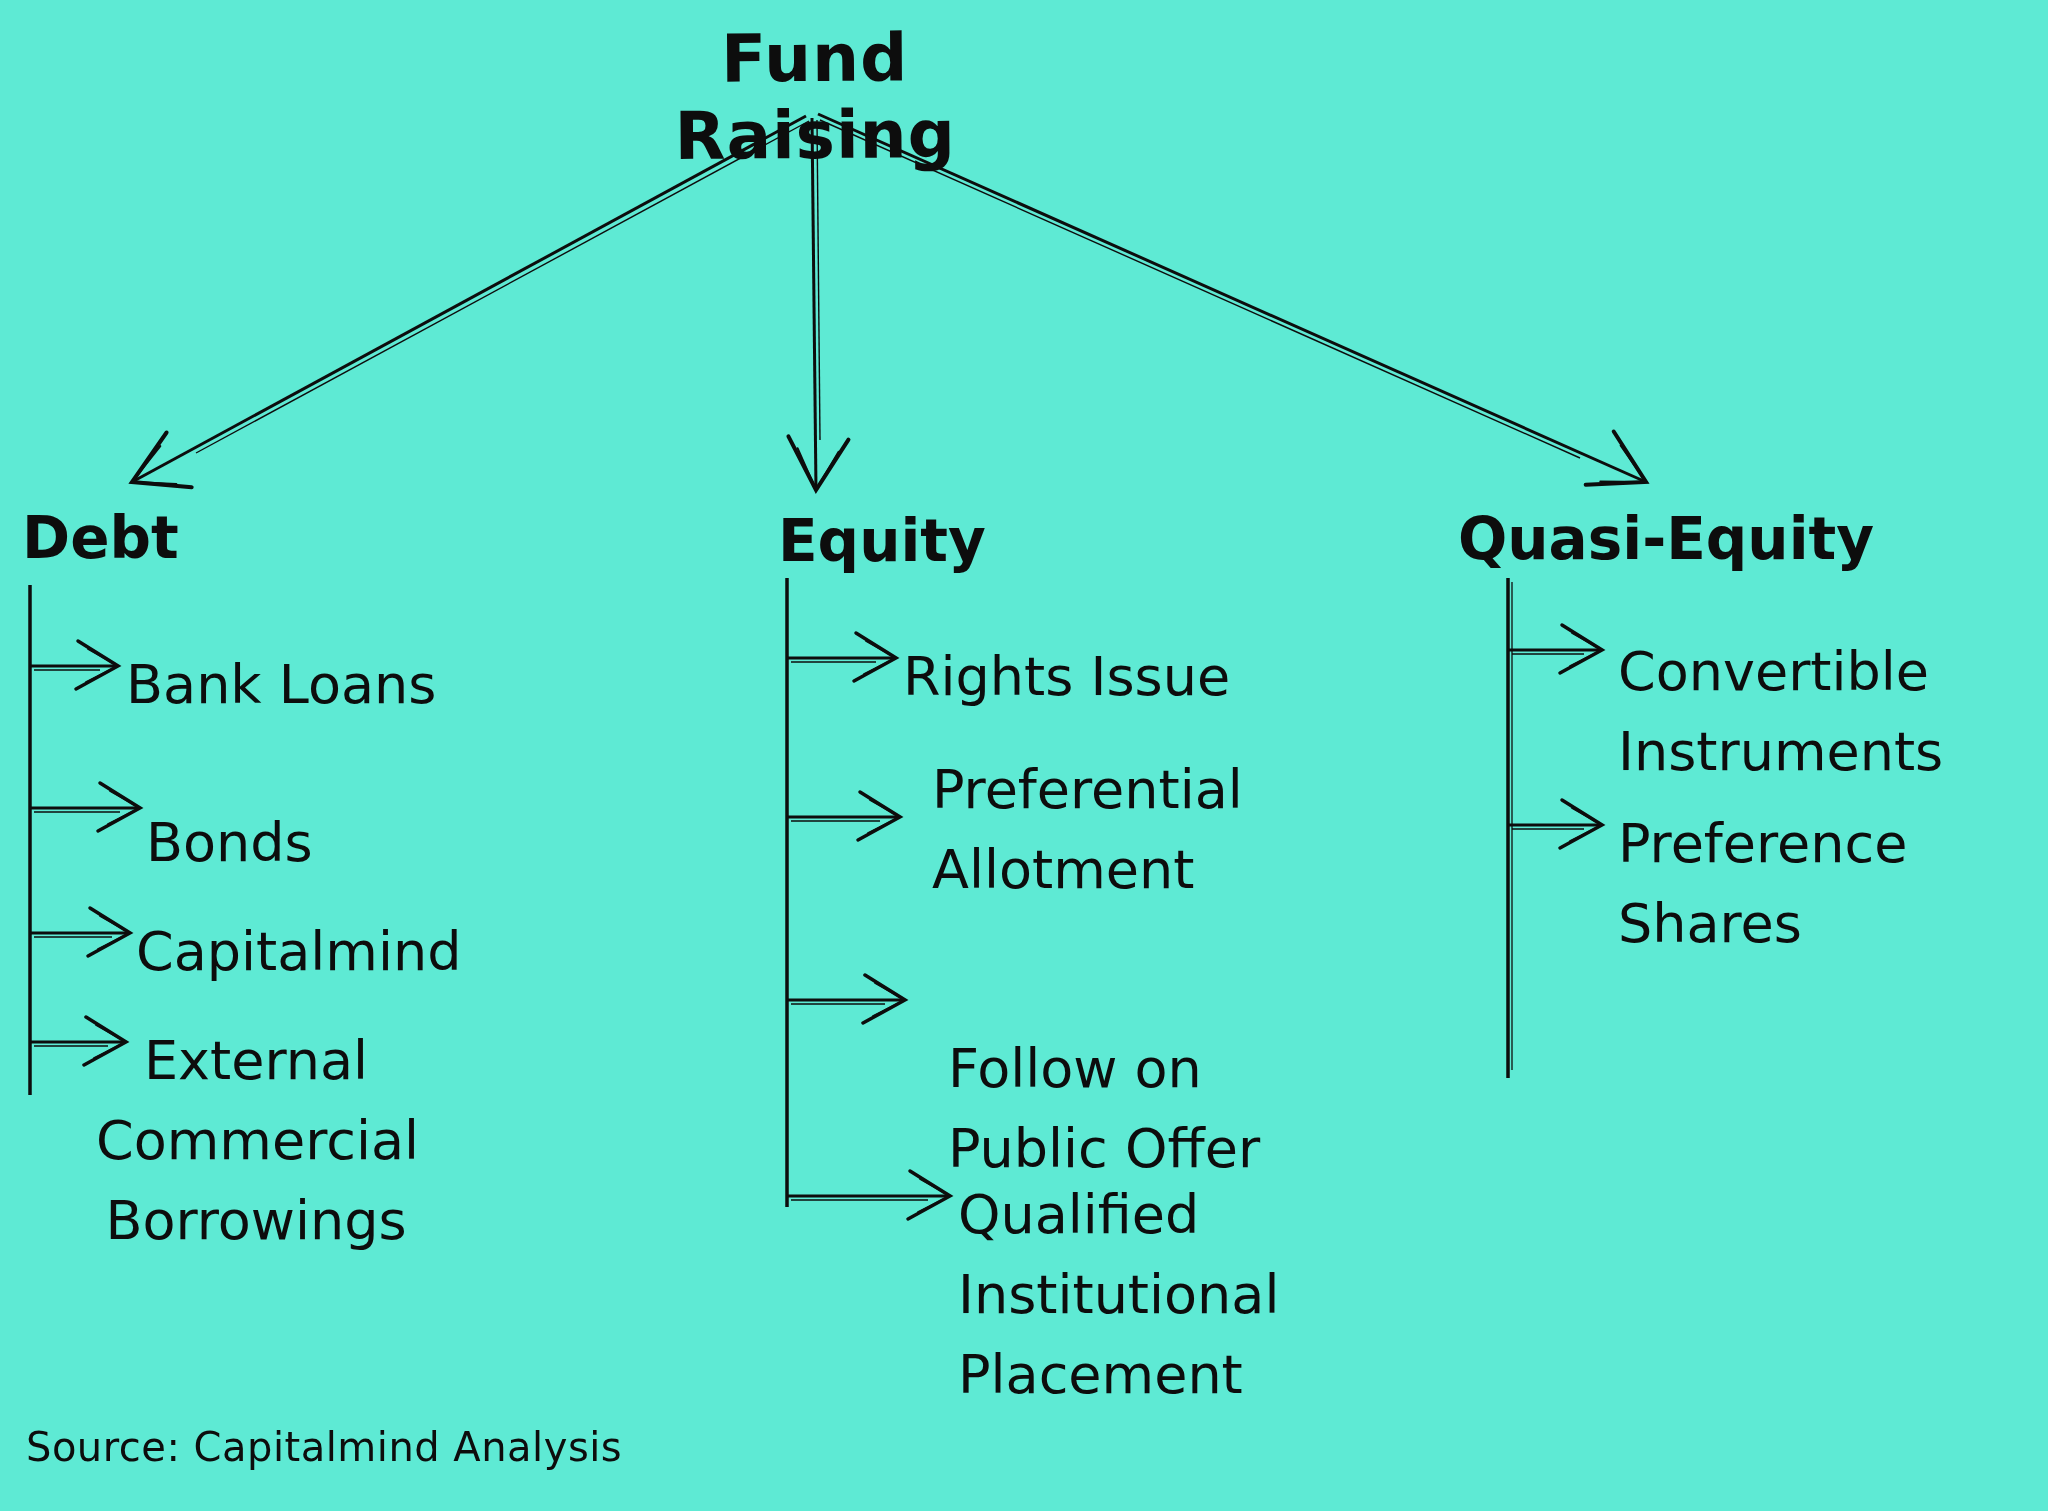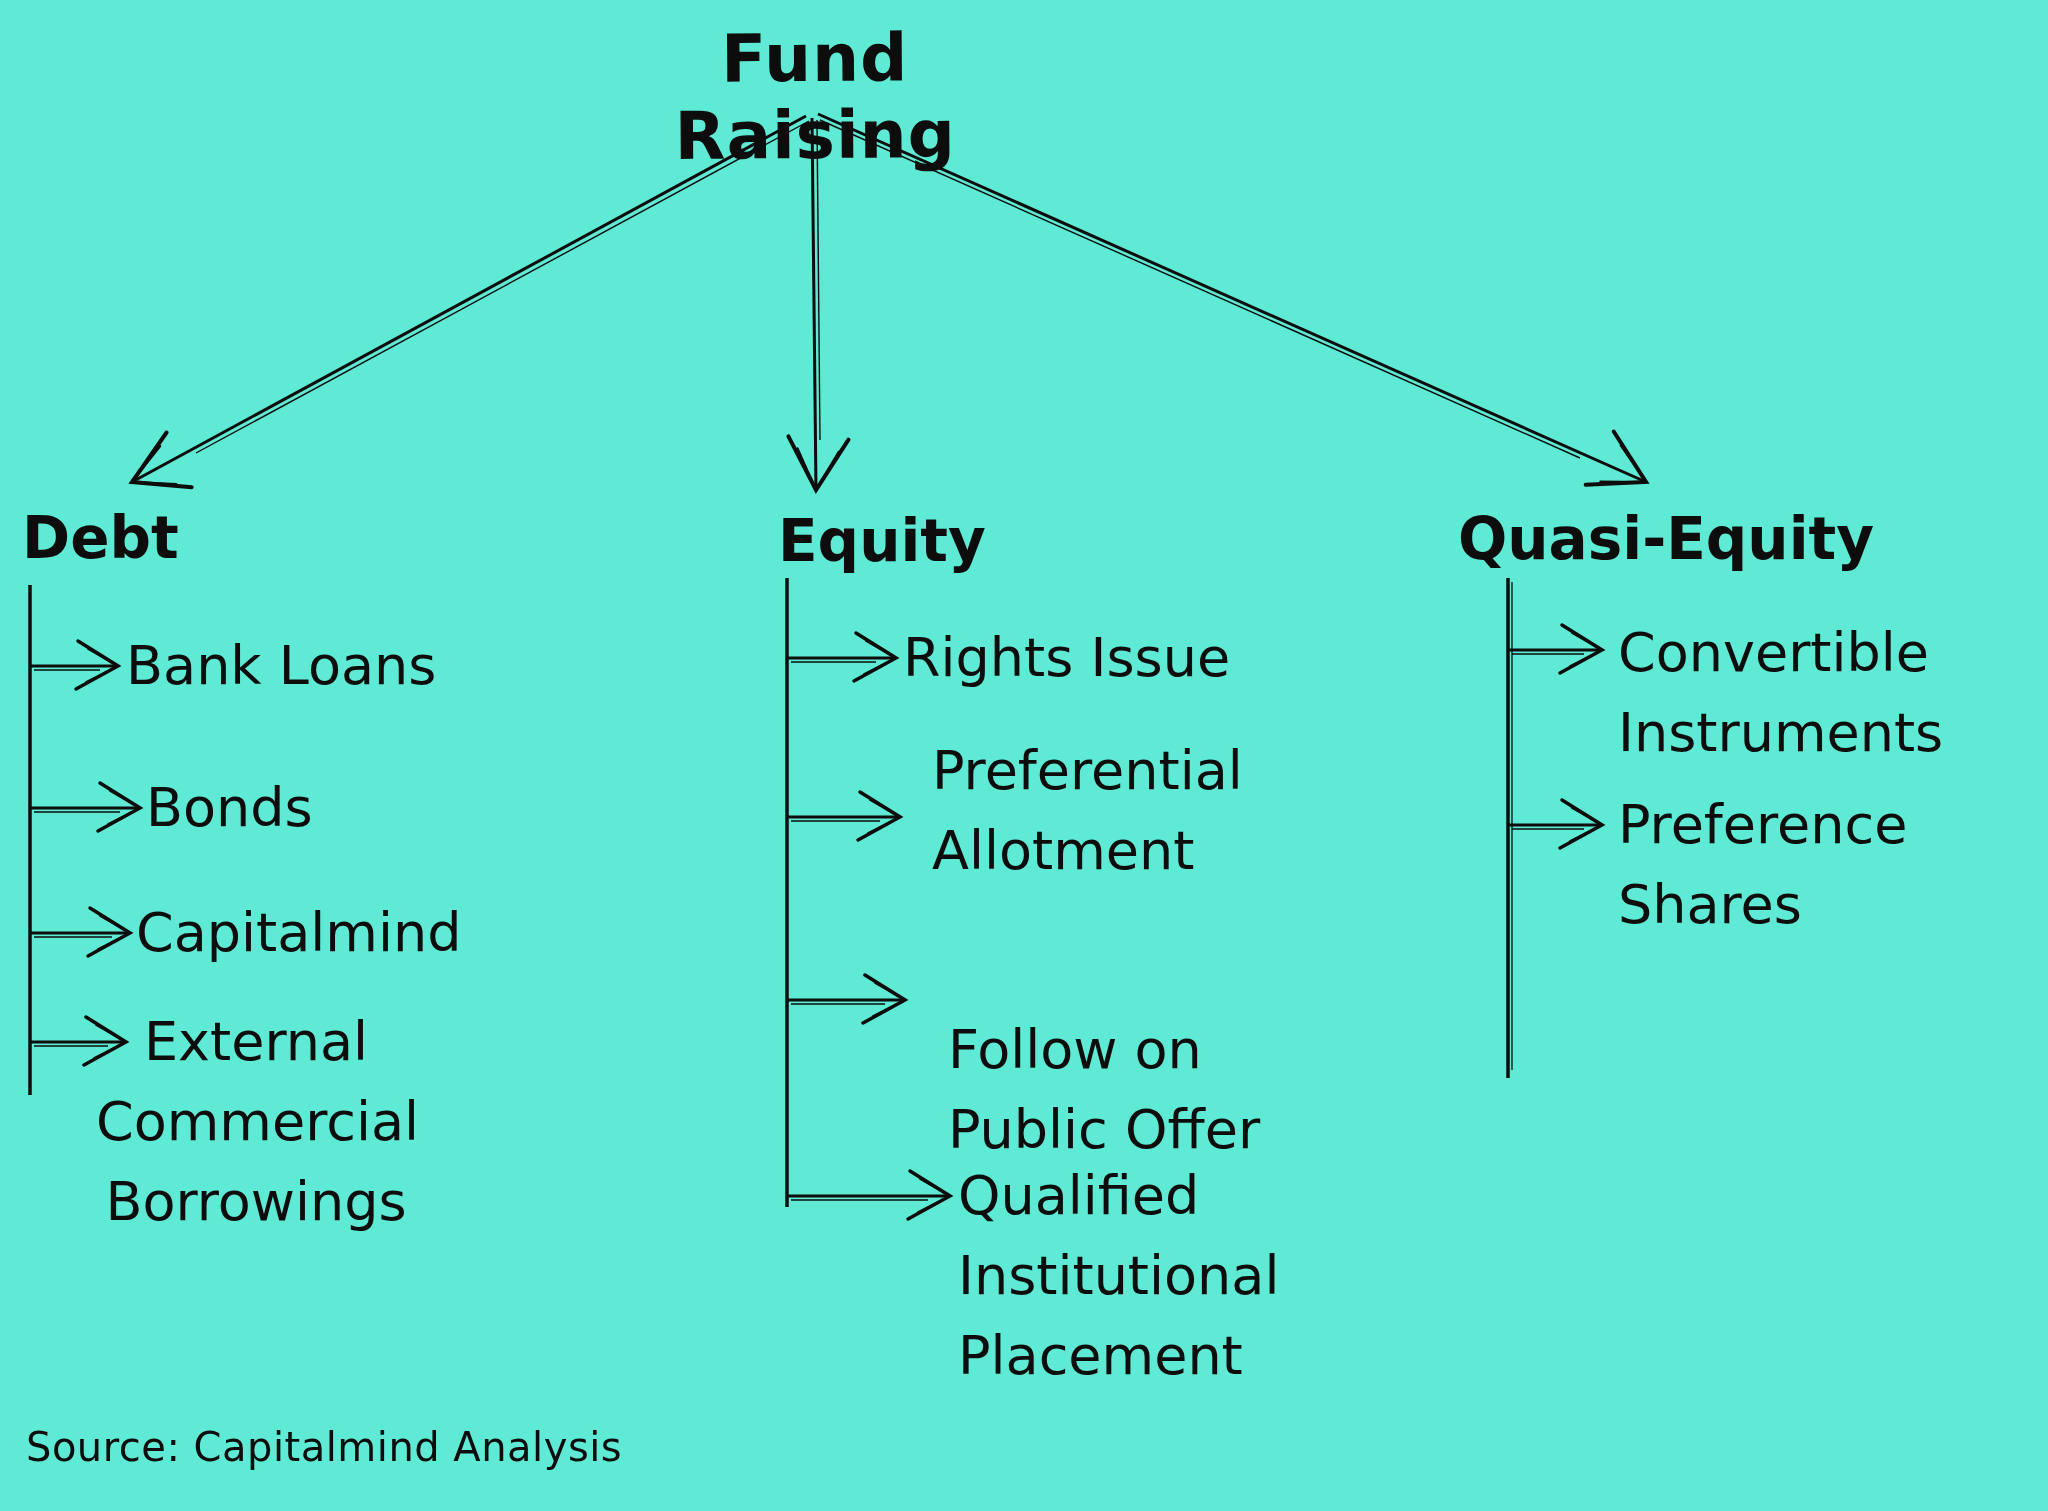--- a/index.html
+++ b/index.html
@@ -42,23 +42,24 @@
     font-size: 58px;
     font-weight: bold;
     line-height: 70px;
   }
   .label-debt   { left: 22px;   top: 503px; }
   .label-equity { left: 778px;  top: 506px; }
   .label-quasi  { left: 1458px; top: 504px; }
   .item {
     font-size: 54px;
     line-height: 80px;
+    margin-top: 19px;
   }
   .item-bank-loans   { left: 126px; top: 626px; }
-  .item-bonds        { left: 146px; top: 768px; }
+  .item-bonds        { left: 146px; top: 784px; }
   .item-debentures   { left: 136px; top: 893px; }
   .item-ecb          { left: 96px;  top: 1002px; width: 320px; text-align: center; }
   .item-rights       { left: 903px; top: 618px; }
   .item-preferential { left: 932px; top: 731px;  width: 420px; }
   .item-fpo          { left: 948px; top: 1010px;  width: 420px; }
   .item-qip          { left: 958px; top: 1156px; width: 470px; }
   .item-convertible  { left: 1618px; top: 613px; width: 450px; }
   .item-preference   { left: 1618px; top: 785px; width: 450px; }
   .source-note {
     left: 26px;

